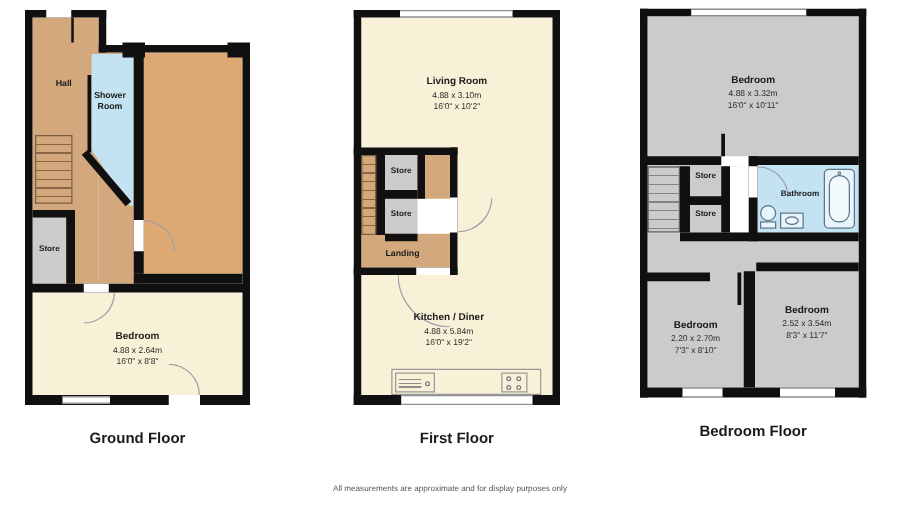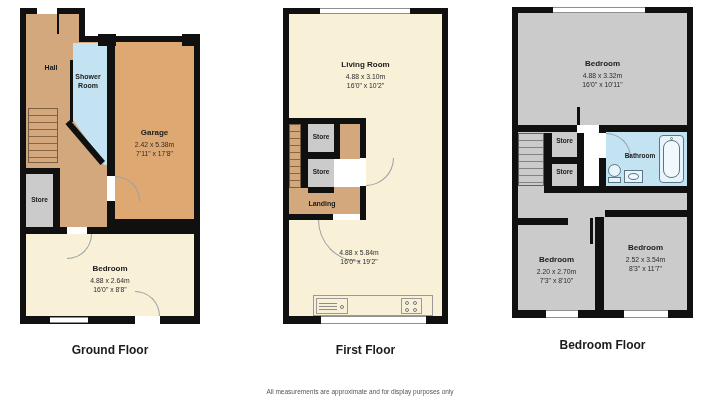--- a/index.html
+++ b/index.html
@@ -75,25 +75,20 @@
 
     <div class="win" style="left:30px;top:309px;width:38px;height:6px;"></div>
 
     <div class="w" style="left:37px;top:6px;width:2px;height:20px;"></div>
     <div class="arc arc-tr" style="left:95px;top:168px;width:25px;height:25px;"></div>
     <div class="arc arc-br" style="left:47px;top:226px;width:25px;height:25px;"></div>
     <div class="arc arc-tr" style="left:115px;top:283px;width:25px;height:25px;"></div>
 
     <div class="lbl nm-md" style="left:10px;top:55px;width:42px;">Hall</div>
     <div class="lbl nm-md" style="left:47px;top:64px;width:42px;">Shower Room</div>
-    <div class="lbl" style="left:95px;top:120px;width:79px;">
-      <div class="nm">Garage</div>
-      <div class="dim">2.42 x 5.38m</div>
-      <div class="dim">7'11" x 17'8"</div>
-    </div>
     <div class="lbl nm-sm" style="left:4px;top:188px;width:31px;">Store</div>
     <div class="lbl" style="left:6px;top:256px;width:168px;">
       <div class="nm">Bedroom</div>
       <div class="dim">4.88 x 2.64m</div>
       <div class="dim">16'0" x 8'8"</div>
     </div>
   </div>
 
   <div class="abs" style="left:283px;top:8px;width:198px;height:316px;">
 
@@ -139,20 +134,21 @@
 
     <div class="lbl" style="left:6px;top:52px;width:153px;">
       <div class="nm">Living Room</div>
       <div class="dim">4.88 x 3.10m</div>
       <div class="dim">16'0" x 10'2"</div>
     </div>
     <div class="lbl nm-sm" style="left:25px;top:125px;width:26px;">Store</div>
     <div class="lbl nm-sm" style="left:25px;top:160px;width:26px;">Store</div>
     <div class="lbl nm-md" style="left:10px;top:191px;width:58px;">Landing</div>
     <div class="lbl" style="left:1px;top:241px;width:150px;">
+      <div class="nm">Kitchen / Diner</div>
       <div class="dim">4.88 x 5.84m</div>
       <div class="dim">16'0" x 19'2"</div>
     </div>
   </div>
 
   <div class="abs" style="left:512px;top:7px;width:181px;height:311px;">
 
     <div class="f-gray" style="left:6px;top:6px;width:169px;height:297px;"></div>
     <div class="f-blue" style="left:94px;top:125px;width:81px;height:54px;"></div>
     <div class="white" style="left:72px;top:126px;width:15px;height:53px;"></div>

